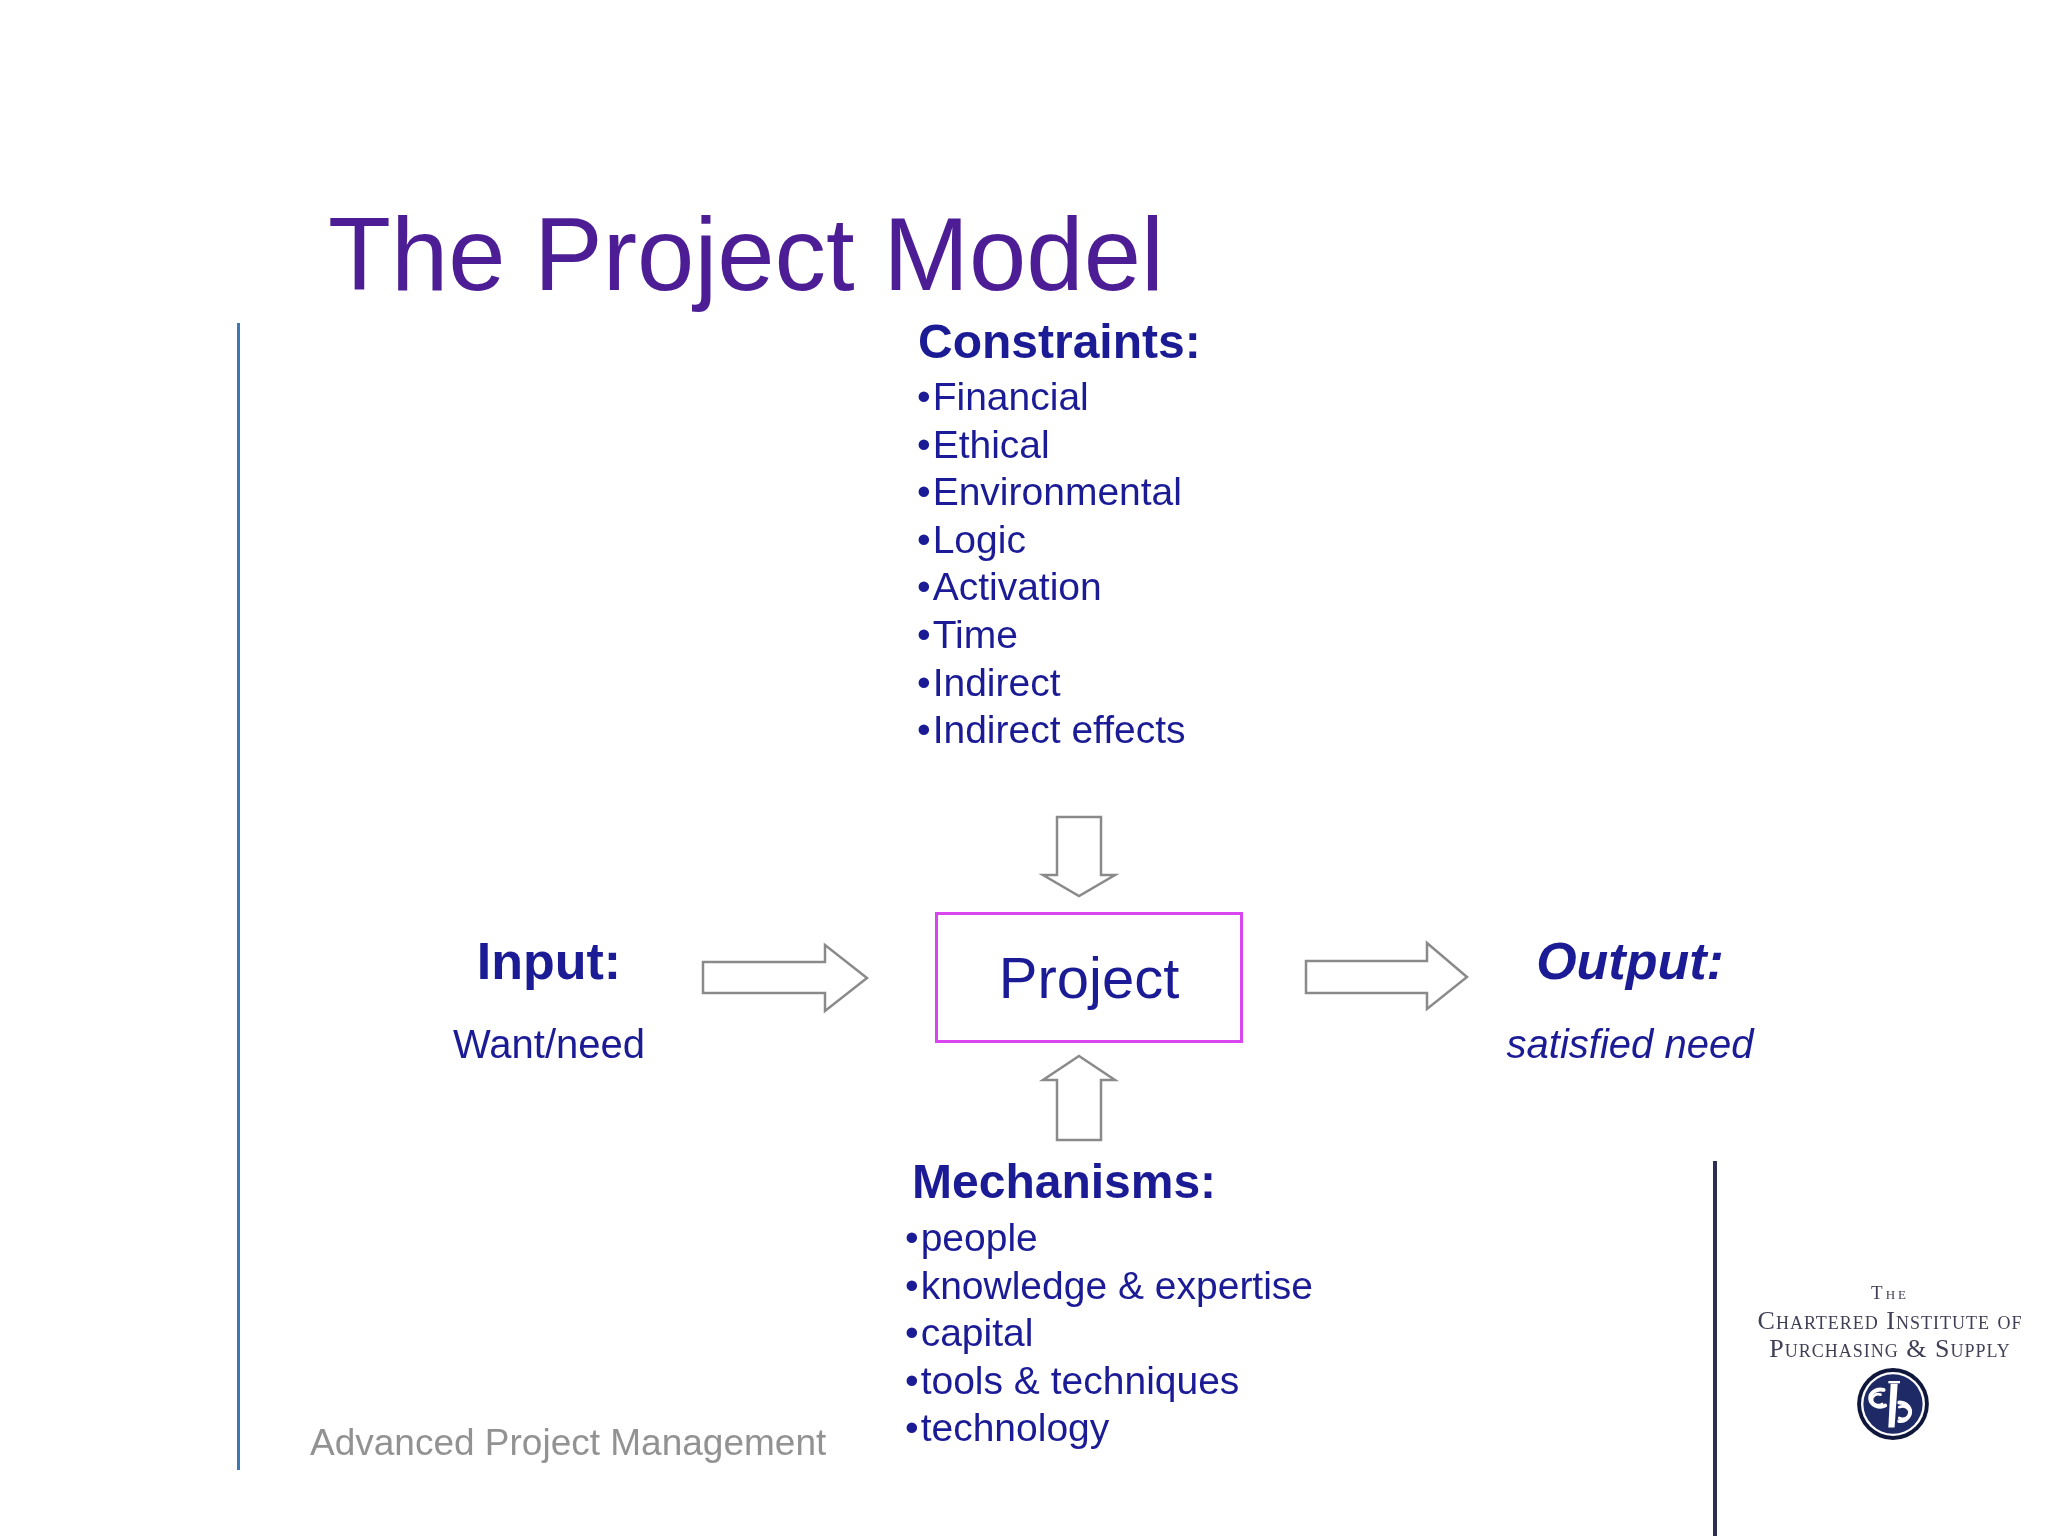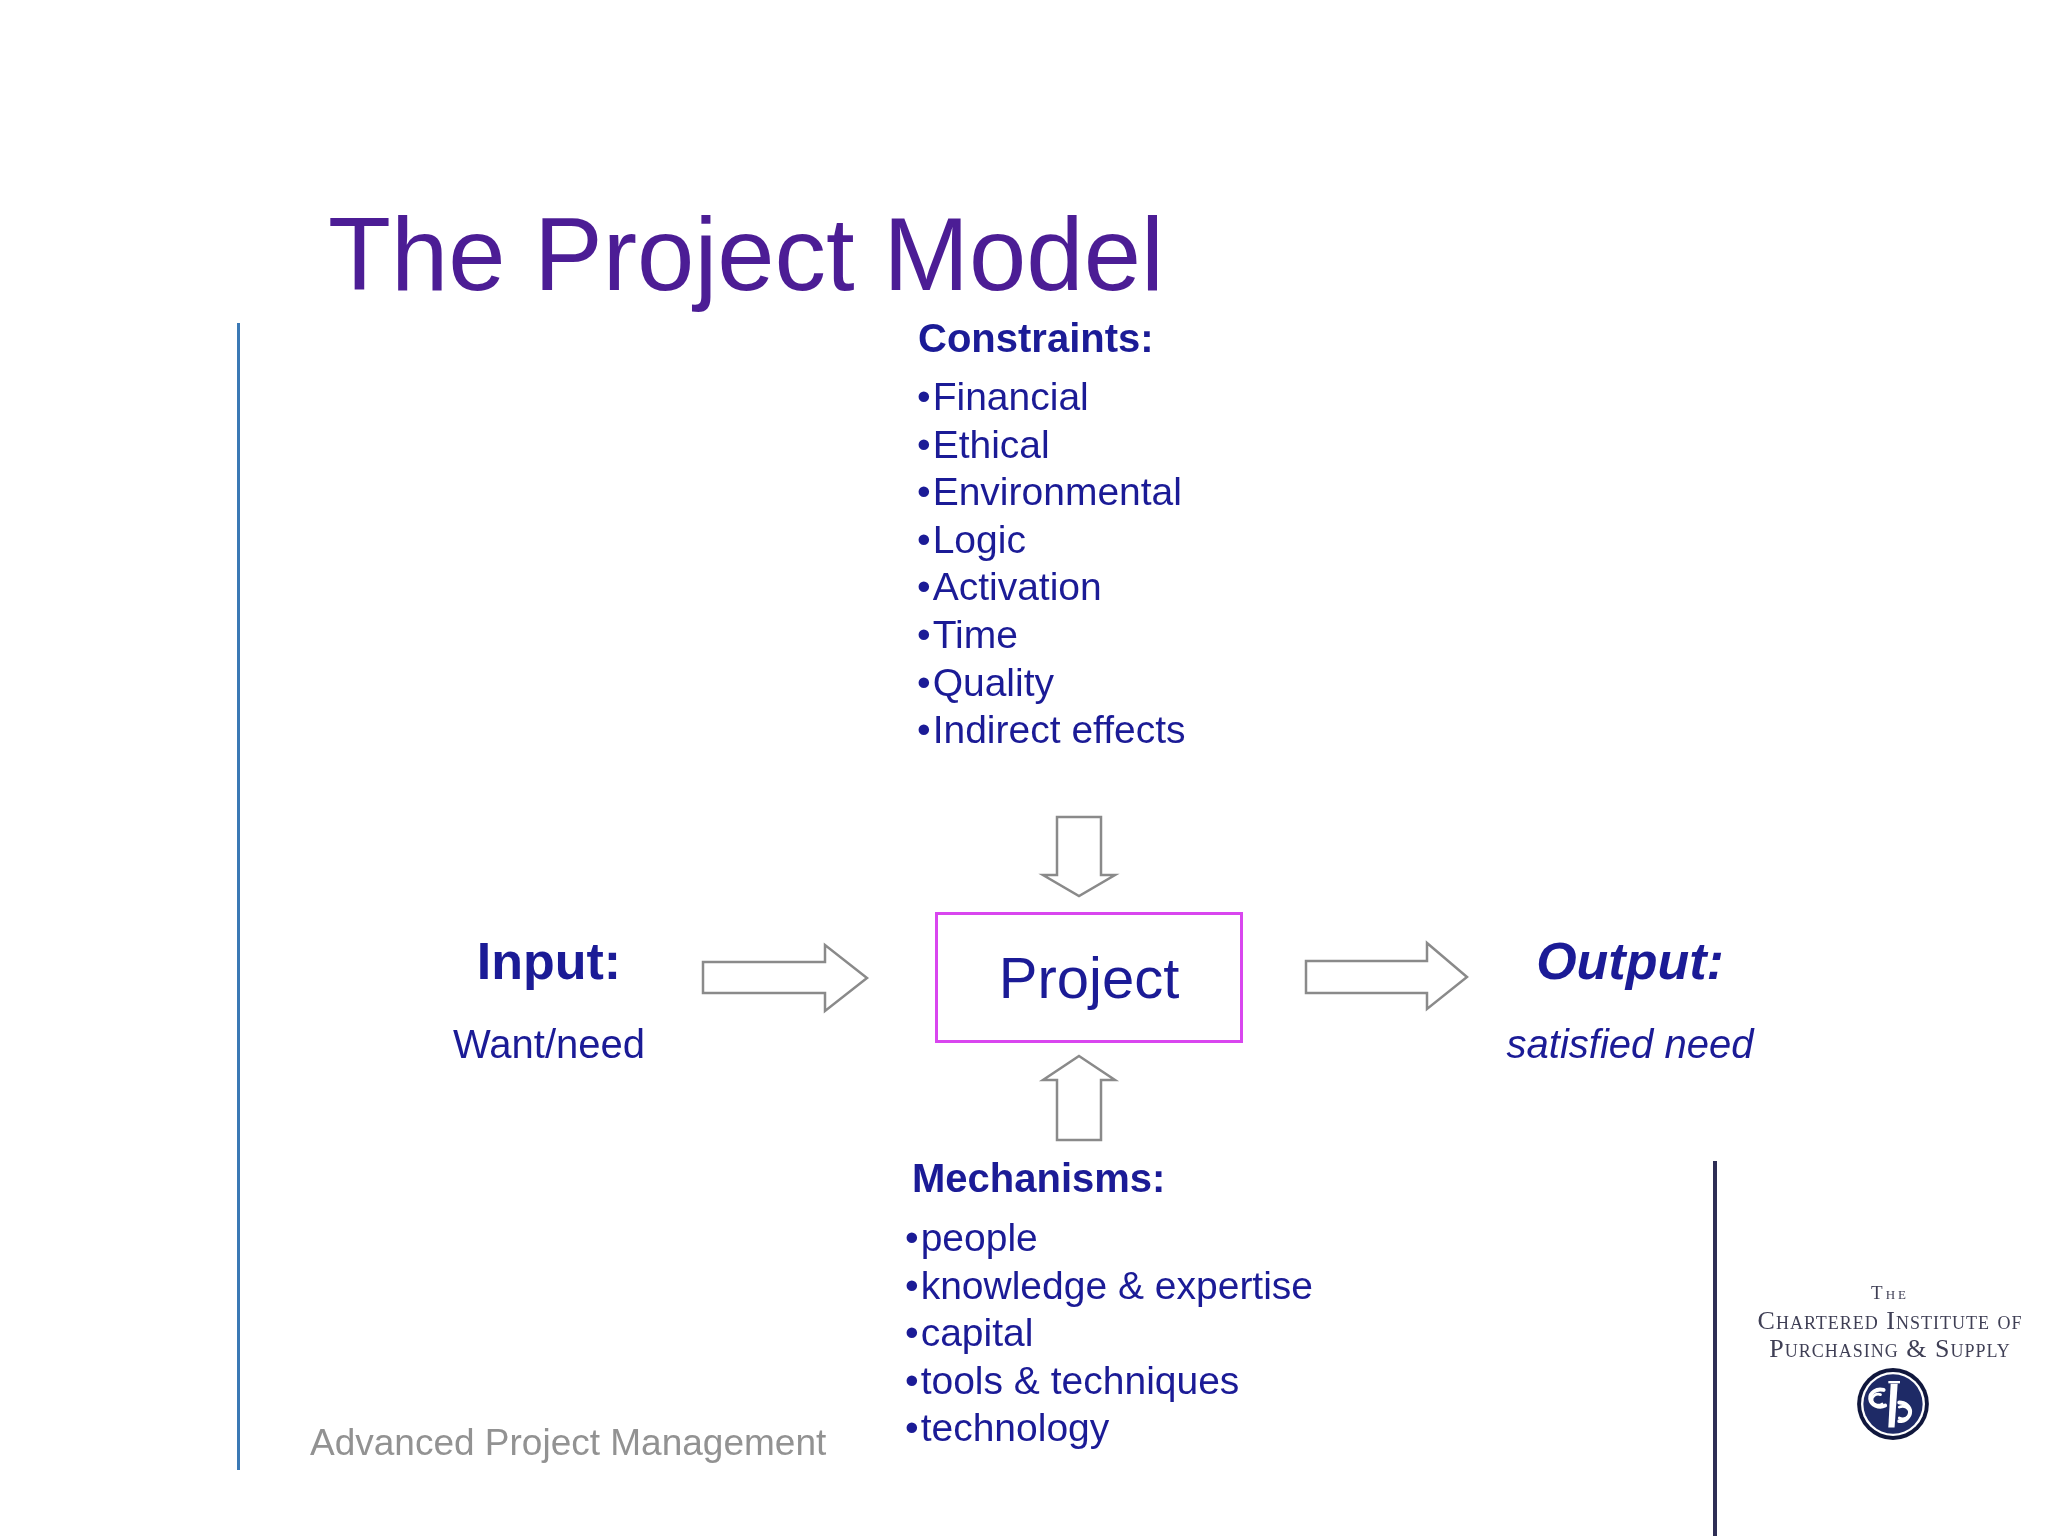--- a/index.html
+++ b/index.html
@@ -19,21 +19,21 @@
   }
   .left-line{
     left:237px;top:323px;width:3px;height:1147px;
     background:#3b79b5;
   }
   .right-line{
     left:1713px;top:1161px;width:4px;height:375px;
     background:#2e2e55;
   }
   .section-heading{
-    font-size:40px;font-weight:bold;line-height:1.1;
+    font-size:48px;font-weight:bold;line-height:1.1;
     color:#1b1b96;white-space:nowrap;
   }
   .constraints-heading{left:918px;top:316px;}
   .mechanisms-heading{left:912px;top:1156px;}
   .bullet-list{color:#1b1b96;}
   .constraints-list{left:917px;top:373px;}
   .mechanisms-list{left:905px;top:1214px;}
   .bullet-item{
     font-size:39px;line-height:47.6px;white-space:nowrap;
   }
@@ -84,21 +84,21 @@
   <h1 class="abs slide-title" style="margin:0;font-weight:normal;">The Project Model</h1>
 
   <div class="abs section-heading constraints-heading">Constraints:</div>
   <div class="abs bullet-list constraints-list">
       <div class="bullet-item"><span class="bullet">•</span><span>Financial</span></div>
       <div class="bullet-item"><span class="bullet">•</span><span>Ethical</span></div>
       <div class="bullet-item"><span class="bullet">•</span><span>Environmental</span></div>
       <div class="bullet-item"><span class="bullet">•</span><span>Logic</span></div>
       <div class="bullet-item"><span class="bullet">•</span><span>Activation</span></div>
       <div class="bullet-item"><span class="bullet">•</span><span>Time</span></div>
-      <div class="bullet-item"><span class="bullet">•</span><span>Quality</span></div>
+      <div class="bullet-item"><span class="bullet">•</span><span>Indirect</span></div>
       <div class="bullet-item"><span class="bullet">•</span><span>Indirect effects</span></div>
     </div>
 
   <svg class="abs arrow-layer" viewBox="0 0 2048 1536" xmlns="http://www.w3.org/2000/svg">
     <polygon class="block-arrow" points="1057,817 1101,817 1101,875 1115,875 1079,896 1043,875 1057,875"></polygon>
     <polygon class="block-arrow" points="703,962 825,962 825,945 867,978 825,1011 825,993 703,993"></polygon>
     <polygon class="block-arrow" points="1306,961 1427,961 1427,943 1467,977 1427,1009 1427,993 1306,993"></polygon>
     <polygon class="block-arrow" points="1079,1056 1115,1080 1101,1080 1101,1140 1057,1140 1057,1080 1043,1080"></polygon>
   </svg>
 

